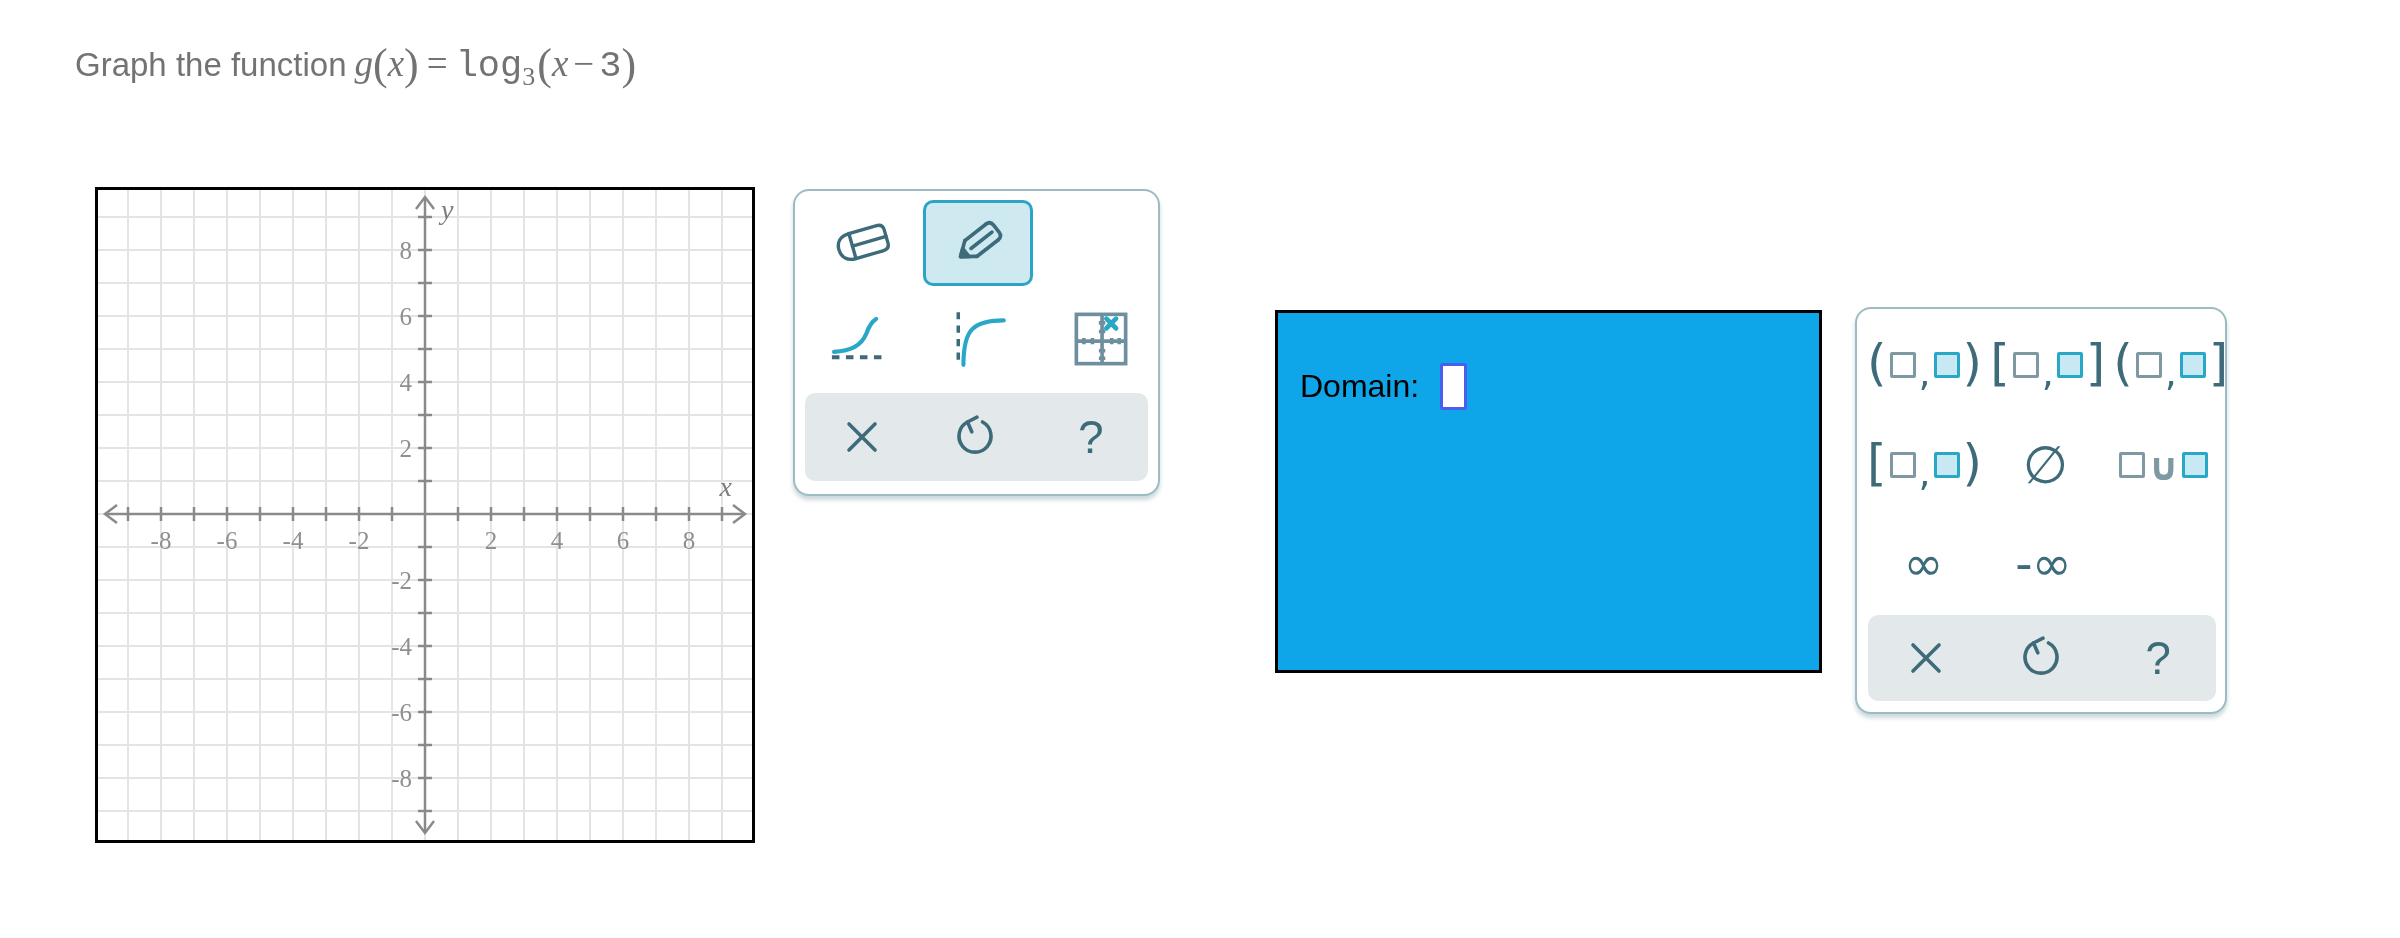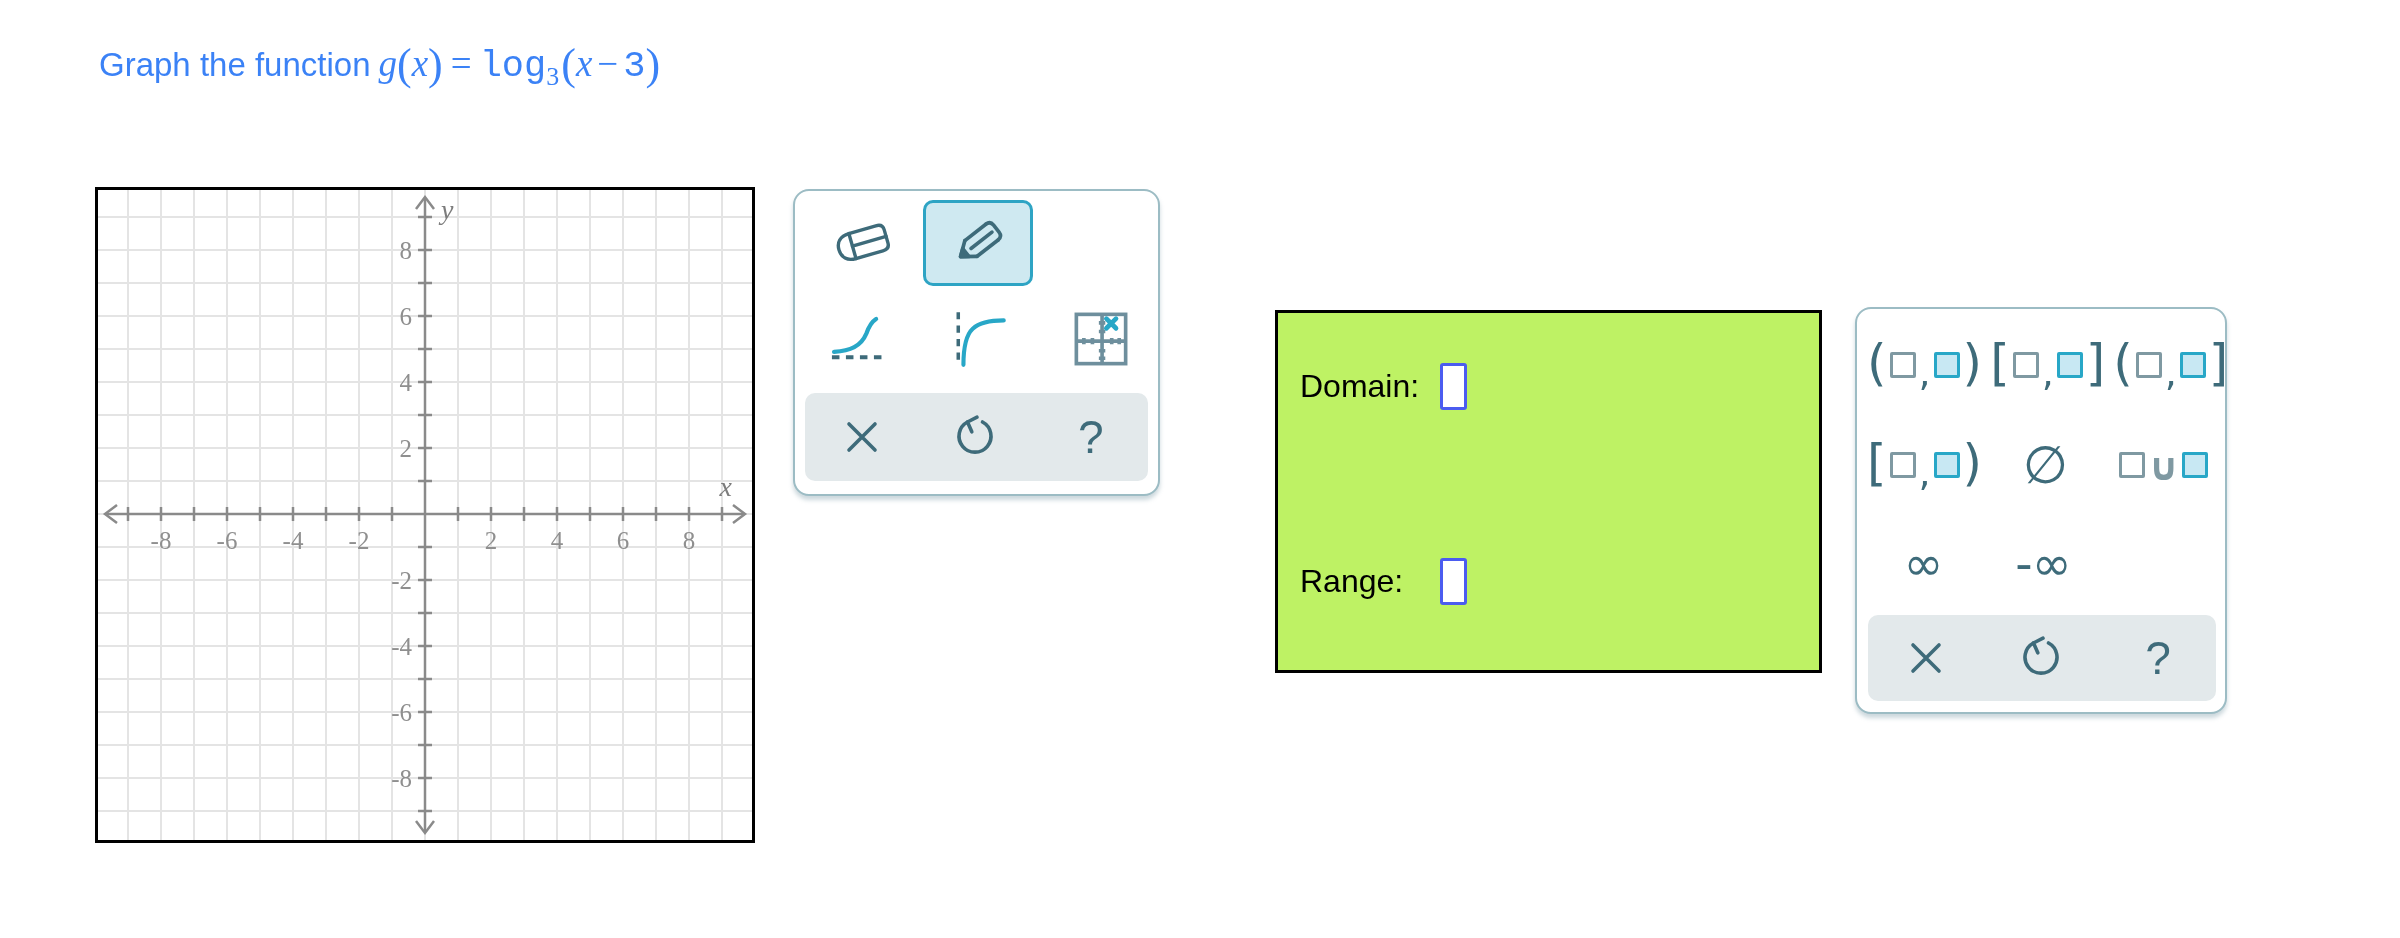--- a/index.html
+++ b/index.html
@@ -1,21 +1,21 @@
 <!DOCTYPE html>
 <html><head>
 <meta charset="utf-8">
 <style>
   html,body{margin:0;padding:0;}
   body{width:2400px;height:938px;background:#fff;position:relative;overflow:hidden;
        font-family:"Liberation Sans",sans-serif;}
 
   
-  .question{position:absolute;left:75px;top:40px;font-size:33px;color:#3b82f6;
-            white-space:nowrap;display:flex;align-items:baseline;margin-left:24px;}
+  .question{position:absolute;left:75px;top:40px;font-size:33px;color:#737373;
+            white-space:nowrap;display:flex;align-items:baseline;}
   .math{display:inline-flex;align-items:baseline;margin:0 8px;}
   .m-it{font-family:"Liberation Serif",serif;font-style:italic;font-size:37px;line-height:1;}
   .m-rm{font-family:Liberation Mono, monospace;font-size:37px;line-height:1;}
   .m-op{font-family:"Liberation Serif",serif;font-size:37px;line-height:1;margin:0 5px;}
   .m-eq{font-family:"Liberation Serif",serif;font-size:37px;line-height:1;margin:0 8px;}
   .m-paren{font-family:"Liberation Serif",serif;font-size:44px;line-height:1;
            position:relative;top:3px;font-weight:400;}
   .m-sub{font-family:"Liberation Serif",serif;font-size:26px;line-height:1;
          position:relative;top:9px;margin-right:2px;}
 
@@ -47,21 +47,21 @@
   .action-bar{position:absolute;background:var(--bar-bg);border-radius:10px;
               display:flex;align-items:center;justify-content:space-around;}
   .tools .action-bar{left:10px;top:202px;width:343px;height:88px;}
   .keypad .action-bar{left:11px;top:306px;width:348px;height:86px;}
   .action-btn{background:none;border:none;width:96px;height:72px;cursor:pointer;
               display:flex;align-items:center;justify-content:center;
               font-family:"Liberation Sans",sans-serif;font-size:46px;color:var(--icon-slate);}
 
   
   .answer-box{position:absolute;left:1275px;top:310px;width:547px;height:363px;
-              border:3px solid #000;background:#bef264;box-sizing:border-box;}
+              border:3px solid #000;background:#0ea5e9;box-sizing:border-box;}
   .ans-row{position:absolute;left:22px;display:flex;align-items:center;height:56px;}
   #domain-row{top:45px;}
   #range-row{top:240px;}
   .ans-label{font-size:32px;color:#000;width:140px;}
   .ans-slot{width:21px;height:41px;border:3px solid var(--slot-blue);border-radius:3px;
             background:#fff;cursor:text;}
 
   
   .kp-row{position:absolute;left:6px;width:360px;height:84px;display:flex;}
   #kp-row-0{top:14px;} #kp-row-1{top:114px;} #kp-row-2{top:212px;}
@@ -277,24 +277,20 @@
       </button>
       <button class="action-btn">?</button>
     </div>
 </div>
 
 <div class="answer-box">
   <div class="ans-row" id="domain-row">
     <span class="ans-label">Domain:</span>
     <span class="ans-slot"></span>
   </div>
-  <div class="ans-row" id="range-row">
-    <span class="ans-label">Range:</span>
-    <span class="ans-slot"></span>
-  </div>
 </div>
 
 <div class="panel keypad">
   <div class="kp-row" id="kp-row-0">
       <span class="kp-cell">
         <button class="kp-btn">
           <span class="kp-bracket">(</span>
           <span class="kp-sq"></span>
           <span class="kp-comma">,</span>
           <span class="kp-sq filled"></span>

